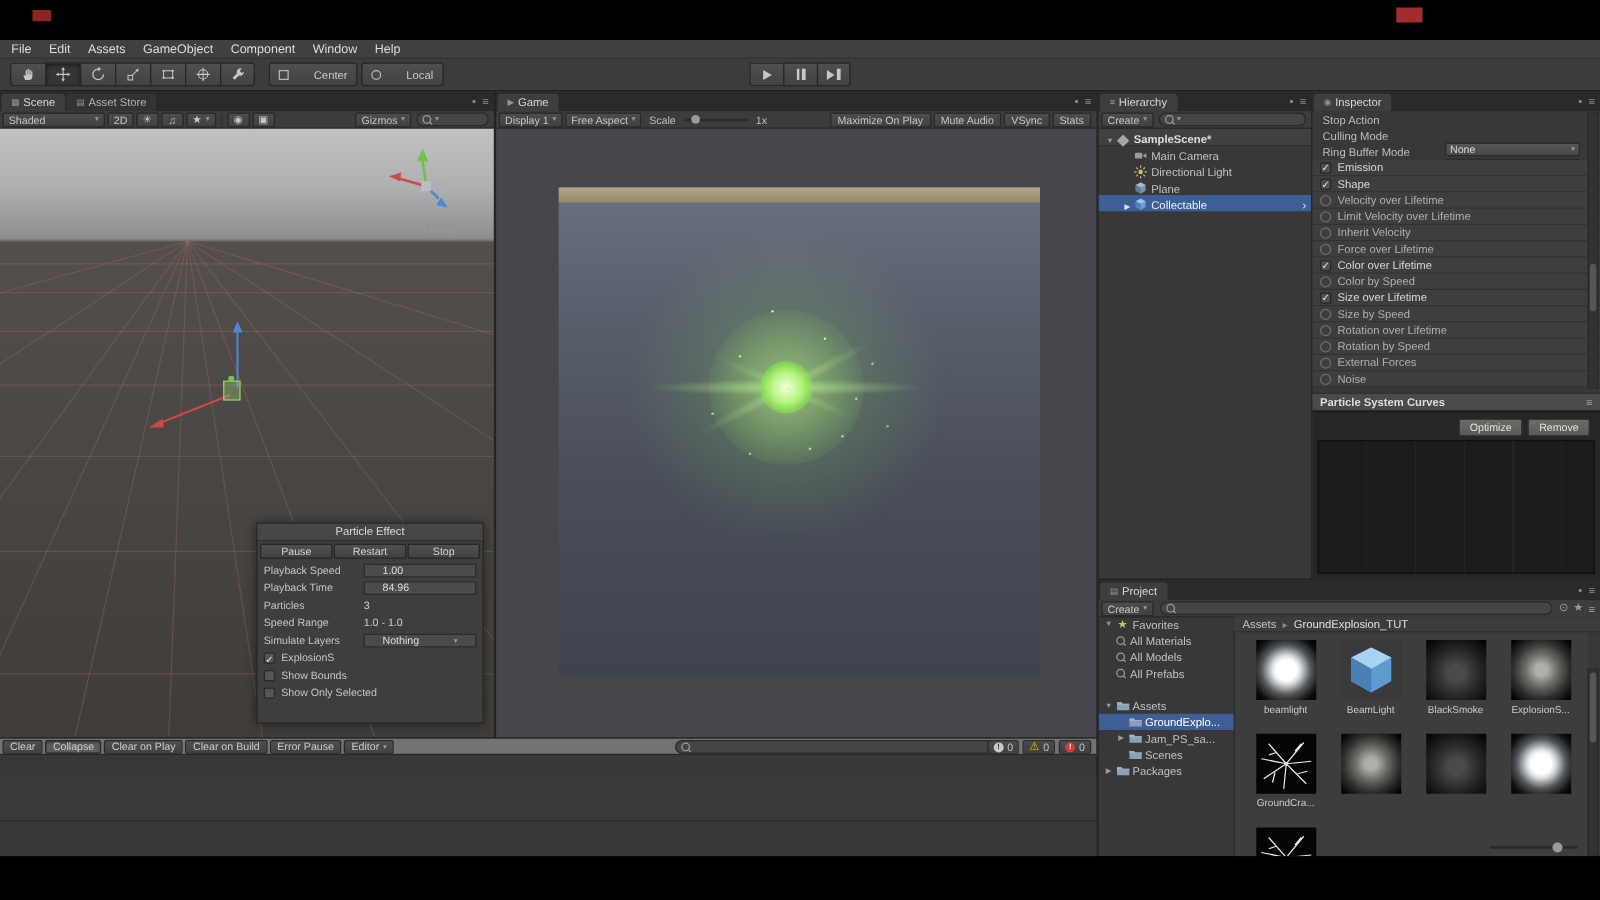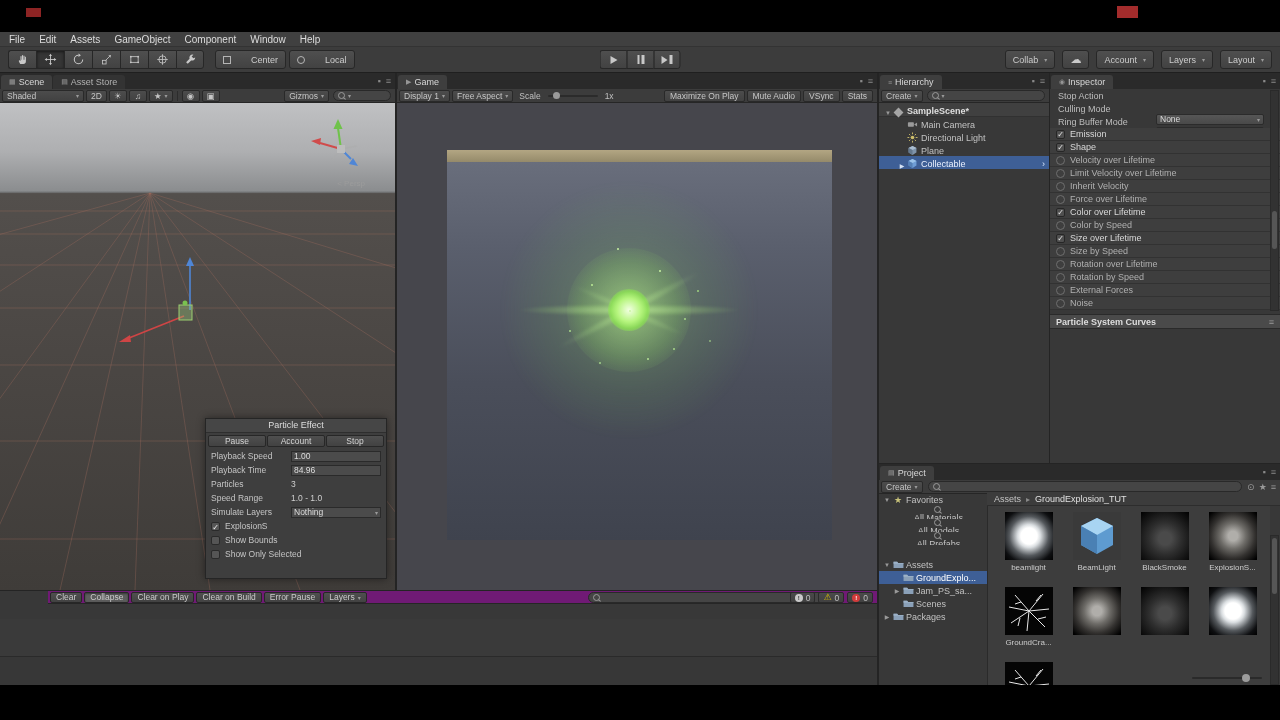--- a/index.html
+++ b/index.html
@@ -74,21 +74,21 @@
   #scene-grid{position:absolute;left:0;top:0;}
   #persp-label{position:absolute;right:30px;top:76px;font-size:8px;color:#9c9c9c;}
   #pe-panel{position:absolute;left:205px;top:315px;width:180px;height:159px;background:#3e3e3e;
     border:1px solid #252525;box-shadow:0 0 8px rgba(0,0,0,.45);font-size:8.5px;}
   .pe-title{height:13px;line-height:13px;text-align:center;color:#ddd;background:#464646;border-bottom:1px solid #2e2e2e;font-size:9px;}
   .pe-btns{display:flex;gap:1px;padding:2px;}
   .pe-btn{flex:1;height:12px;display:flex;align-items:center;justify-content:center;border-radius:2px;color:#d5d5d5;font-size:8.5px;}
   .pe-row{height:14px;display:flex;align-items:center;padding:0 5px;color:#c5c5c5;}
   .pe-label{width:80px;flex:none;}
   .pe-field{flex:1;height:11px;background:#4b4b4b;border:1px solid #2a2a2a;display:flex;align-items:center;
-    padding:0 2px;color:#ddd;box-sizing:border-box;}
+    padding:0 14px;color:#ddd;box-sizing:border-box;}
   .pe-dd{justify-content:space-between;}
   .pe-value{flex:1;color:#cfcfcf;}
   .pe-check{width:9px;height:9px;background:#555;border:1px solid #2a2a2a;border-radius:2px;margin-right:5px;
     font-size:8px;line-height:9px;text-align:center;color:#eee;flex:none;box-sizing:border-box;}
 
   
   #game-panel{left:396px;top:73px;width:482px;height:517px;border-left:1px solid #242424;border-right:1px solid #242424;}
   #game-viewport{position:absolute;left:0;top:30px;right:0;bottom:0;background:#46464c;overflow:hidden;}
   #game-frame{position:absolute;left:50px;top:47px;width:385px;height:390px;
     background:linear-gradient(180deg,#6b707e 0%,#5a5f6d 25%,#4a4e5a 60%,#3f434e 100%);}
@@ -154,21 +154,21 @@
     background:linear-gradient(#6c6c66,#5a5a56);border:1px solid #333;color:#e2e2e2;}
   .curve-area{position:absolute;left:4px;right:4px;top:22px;bottom:4px;background:#1c1c1c;border:1px solid #101010;
     background-image:repeating-linear-gradient(90deg,transparent 0 38px,#242424 38px 39px);}
 
   
   #project-panel{left:878px;top:463px;width:402px;height:222px;border-left:1px solid #242424;border-top:1px solid #242424;}
   #proj-body{position:absolute;left:0;top:29px;right:0;bottom:0;}
   #proj-tree{position:absolute;left:0;top:0;width:108px;bottom:0;border-right:1px solid #2a2a2a;overflow:hidden;}
   .p-row{height:13px;display:flex;align-items:center;font-size:9px;color:#c2c2c2;padding-left:3px;white-space:nowrap;overflow:hidden;}
   .p-row.indent1{padding-left:13px;}
-  .p-row.indent2{padding-left:11px;flex-direction:column;}
+  .p-row.indent2{padding-left:11px;}
   .p-row.sel{background:#3e5f96;color:#fff;}
   .p-gap{height:13px;}
   .p-icon{width:12px;margin-right:2px;flex:none;display:flex;align-items:center;justify-content:center;}
   .p-icon svg{display:block;}
   .star-ico{color:#c9c37a;font-size:9px;}
   #breadcrumb{position:absolute;left:108px;right:0;top:0;height:13px;background:#3c3c3c;border-bottom:1px solid #2d2d2d;
     display:flex;align-items:center;padding-left:7px;gap:5px;font-size:9px;color:#c4c4c4;box-sizing:border-box;}
   .crumb-sep{color:#8a8a8a;font-size:8px;}
   .crumb-strong{color:#e0e0e0;}
   #assets-grid{position:absolute;left:109px;right:10px;top:13px;bottom:0;background:#3d3d3d;
@@ -183,22 +183,22 @@
   .th.glow-yellow{background:radial-gradient(circle at 50% 50%,#fff9da 0 12%,#ffe063 26%,#b9901d 45%,#241c05 72%,#000 100%);}
   .th.crack{background:#050505;}
   .a-label{font-size:8px;color:#cccccc;text-align:center;white-space:nowrap;overflow:hidden;text-overflow:ellipsis;padding:3px 2px 0;}
   #proj-scroll{right:1px;top:42px;height:150px;}
   #proj-scroll .vthumb{top:2px;height:56px;}
   #zoom-slider{position:absolute;right:18px;bottom:6px;width:70px;height:2px;background:#2a2a2a;border-radius:1px;}
   #zoom-knob{position:absolute;right:12px;top:-3px;width:8px;height:8px;border-radius:50%;background:#9c9c9c;}
 
   
   #console-panel{left:0;top:590px;width:878px;height:95px;border-top:1px solid #242424;border-right:1px solid #242424;}
-  #console-toolbar{height:13px;background:#701a75;border-bottom:1px solid #262626;display:flex;align-items:center;
-    padding:0 2px;position:relative;box-sizing:border-box;margin-left:48px;}
+  #console-toolbar{height:13px;background:#737373;border-bottom:1px solid #262626;display:flex;align-items:center;
+    padding:0 2px;position:relative;box-sizing:border-box;}
   .cbtn2{height:11px;padding:0 5px;font-size:8.5px;display:flex;align-items:center;gap:3px;border-radius:2px;margin-right:2px;}
   .cbtn2.pressed{background:#5c5c5c;box-shadow:inset 0 1px 2px rgba(0,0,0,.4);}
   #console-search{position:absolute;left:540px;top:1px;width:255px;}
   .ccounts{position:absolute;right:4px;top:1px;display:flex;gap:3px;align-items:center;}
   .cnt{display:flex;align-items:center;gap:3px;font-size:8.5px;color:#c0c0c0;padding:0 4px;height:11px;
     background:linear-gradient(#4a4a4a,#404040);border:1px solid #2a2a2a;border-radius:2px;box-sizing:border-box;}
   .ic-info{width:8px;height:8px;border-radius:50%;background:#c9c9c9;color:#333;font-size:6px;line-height:8px;text-align:center;font-weight:bold;}
   .ic-warn{color:#dfc400;font-size:9px;line-height:9px;}
   .ic-err{width:8px;height:8px;border-radius:50%;background:#d23b3b;color:#fff;font-size:6px;line-height:8px;text-align:center;font-weight:bold;}
   #console-content{position:absolute;left:0;top:28px;right:0;bottom:0;background:#3a3a3a;}
@@ -301,41 +301,20 @@
       <div class="btn playbtn">
           <span class="pause-bars">
             <i></i>
             <i></i>
           </span>
         </div>
       <div class="btn playbtn">
           <span class="play-tri small"></span>
           <span class="step-bar"></span>
         </div>
-    </div>
-    <div class="topright">
-      <div class="btn topdd">
-        <span>Collab</span>
-          <span class="arrow">▾</span>
-      </div>
-      <div class="btn topdd cloudbtn">
-        <span>☁</span>
-      </div>
-      <div class="btn topdd">
-        <span>Account</span>
-          <span class="arrow">▾</span>
-      </div>
-      <div class="btn topdd">
-        <span>Layers</span>
-          <span class="arrow">▾</span>
-      </div>
-      <div class="btn topdd">
-        <span>Layout</span>
-          <span class="arrow">▾</span>
-      </div>
     </div>
   </div>
 
   <div class="panel" id="scene-panel">
     <div class="tabstrip">
       <div class="tab active">
         <span class="tabicon">▦</span>
         <span>Scene</span>
       </div>
       <div class="tab">
@@ -422,21 +401,21 @@
         <line x1="36" y1="34" x2="46" y2="44" stroke="#4f86d6" stroke-width="2"></line>
         <path d="M53 51l-9-2 4-6z" fill="#4f86d6"></path>
         <rect x="32" y="30" width="8" height="8" fill="#bdbdbd"></rect>
       </svg>
       <div id="persp-label">&lt; Persp</div>
 
       <div id="pe-panel">
         <div class="pe-title">Particle Effect</div>
         <div class="pe-btns">
           <div class="btn pe-btn">Pause</div>
-          <div class="btn pe-btn">Account</div>
+          <div class="btn pe-btn">Restart</div>
           <div class="btn pe-btn">Stop</div>
         </div>
         <div id="pe-rows">
             <div class="pe-row">
               <span class="pe-label">Playback Speed</span>
               <span class="pe-field">1.00</span>
             </div>
             <div class="pe-row">
               <span class="pe-label">Playback Time</span>
               <span class="pe-field">84.96</span>
@@ -693,20 +672,27 @@
           </div>
           <div class="i-mod">
             <span class="i-check"></span>
             <span class="i-mlabel">Noise</span>
           </div>
         </div>
       <div id="curves-header">
         <span>Particle System Curves</span>
         <span style="font-weight:normal;color:#999">≡</span>
       </div>
+      <div id="curves-body">
+        <div class="curve-btns">
+          <div class="cbtn">Optimize</div>
+          <div class="cbtn">Remove</div>
+        </div>
+        <div class="curve-area"></div>
+      </div>
     </div>
     <div class="vscroll" style="right:1px;top:17px;height:221px">
       <div class="vthumb" style="top:120px;height:38px"></div>
     </div>
   </div>
 
   <div class="panel" id="project-panel">
     <div class="tabstrip">
       <div class="tab active">
         <span class="tabicon">▤</span>
@@ -884,21 +870,21 @@
           <div class="btn cbtn2">
             <span>Clear on Play</span>
           </div>
           <div class="btn cbtn2">
             <span>Clear on Build</span>
           </div>
           <div class="btn cbtn2">
             <span>Error Pause</span>
           </div>
           <div class="btn cbtn2">
-            <span>Layers</span>
+            <span>Editor</span>
             <span class="arrow">▾</span>
           </div>
         </div>
       <div class="searchbox" id="console-search">
         <span class="mag"></span>
       </div>
       <div class="ccounts">
         <div class="cnt">
           <span class="ic-info">!</span>
           <span>0</span>

